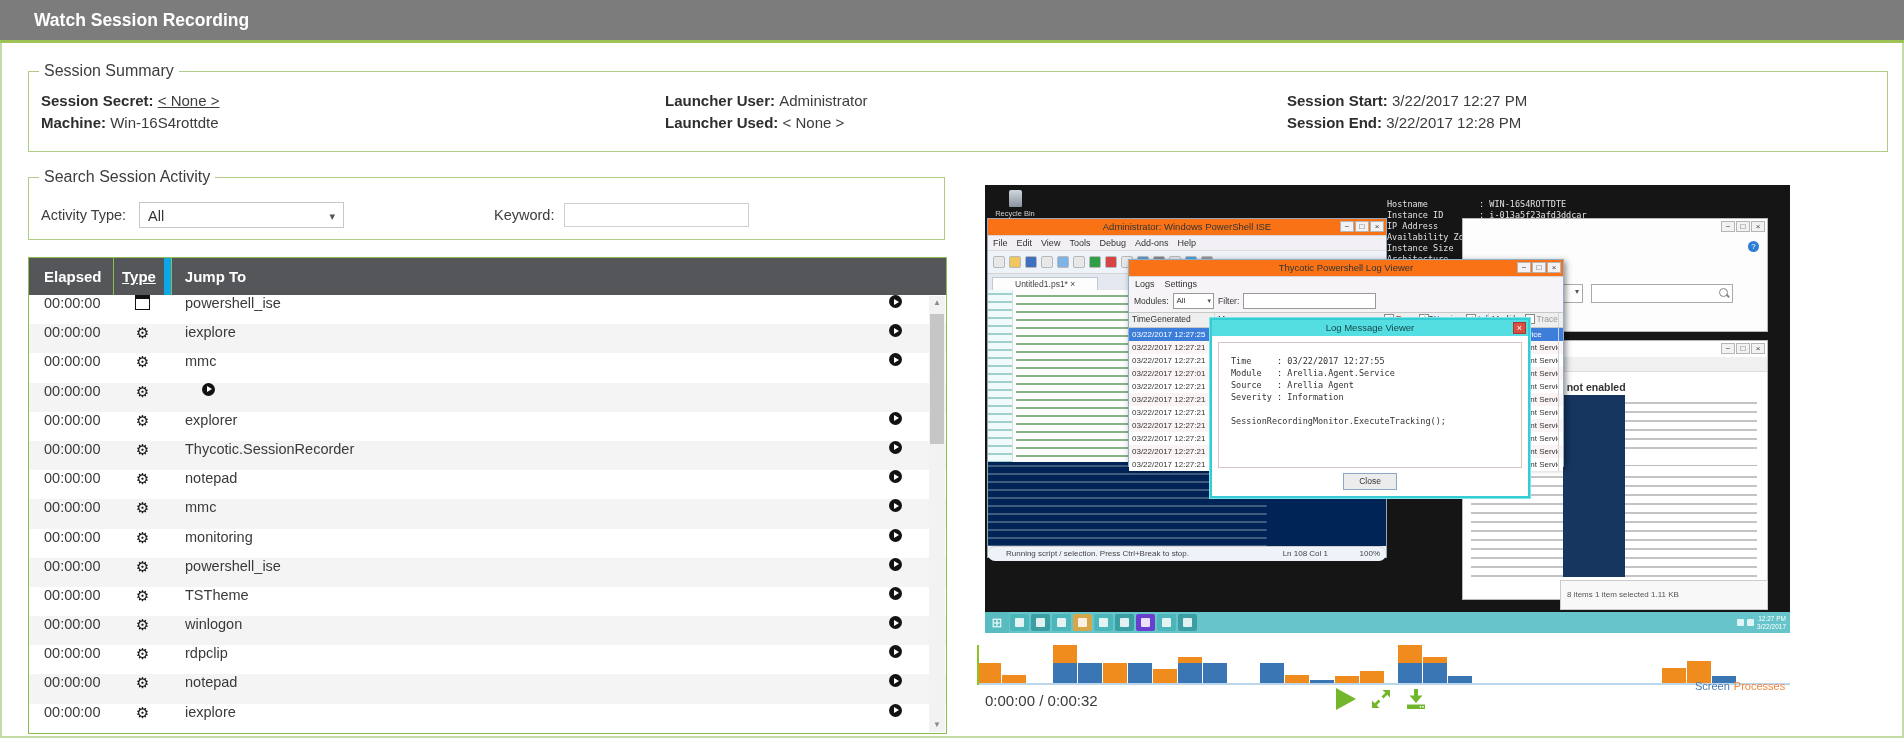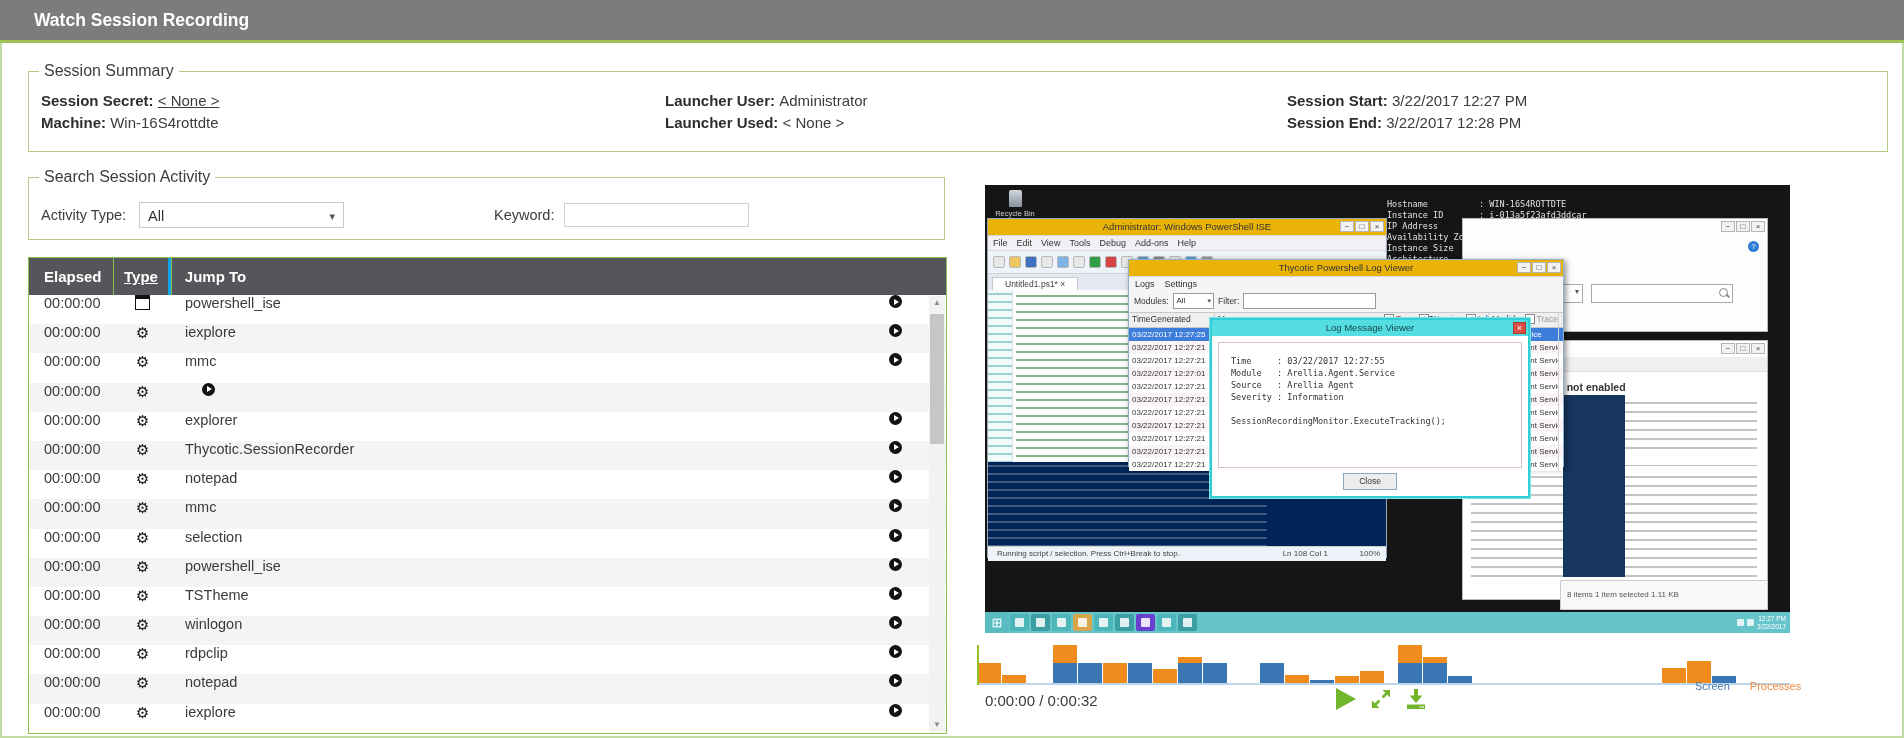--- a/index.html
+++ b/index.html
@@ -26,21 +26,21 @@
   .lbl-activity{left:12px;}
   .lbl-keyword{left:465px;}
   .selectbox{position:absolute;left:110px;top:0;width:205px;height:26px;border:1px solid #c8c8c8;background:#fff;font-size:14.5px;color:#333;line-height:26px;padding-left:8px;box-sizing:border-box;}
   .selectbox .caret{position:absolute;right:8px;top:0;font-size:11px;color:#555;}
   .kw-input{position:absolute;left:535px;top:1px;width:185px;height:24px;border:1px solid #cfcfcf;background:#fff;font-size:14px;box-sizing:border-box;padding:0 6px;font-family:"Liberation Sans",sans-serif;}
   
   .atable{position:absolute;left:28px;top:257px;width:919px;height:477px;border:1px solid #8cbd4f;box-sizing:border-box;background:#fff;}
   .thead{display:flex;height:37px;background:#55565a;color:#fff;font-size:15px;font-weight:bold;align-items:center;}
   .th{box-sizing:border-box;height:100%;display:flex;align-items:center;}
   .th1{width:85px;padding-left:15px;border-right:1px solid #8cbd4f;}
-  .th2{width:57px;justify-content:center;border-right:3px solid #0ea5e9;text-decoration:underline;}
+  .th2{width:57px;justify-content:center;border-right:7px solid #0ea5e9;text-decoration:underline;}
   .th3{flex:1;justify-content:center;}
   .th4{width:88px;justify-content:center;border-left:1px solid #8cbd4f;}
   .tbody{position:absolute;left:0;top:37px;right:0;bottom:0;overflow:hidden;}
   .arow{display:flex;height:29.2px;background:#fff;}
   .arow.alt{background:#f4f4f4;}
   .c{box-sizing:border-box;font-size:14.5px;color:#3a3a3a;}
   .c.el{width:85px;padding-left:15px;}
   .c.ty{width:57px;text-align:center;}
   .c.ac{flex:1;padding-left:14px;}
   .c.jp{width:88px;display:flex;justify-content:center;padding-right:14px;}
@@ -48,44 +48,44 @@
   .winicon{display:inline-block;width:13px;height:10px;border:1.5px solid #111;border-top:4px solid #111;background:#fff;}
   .playbtn{position:relative;width:13px;height:13px;border-radius:50%;background:#121212;}
   .playbtn::after{content:"";position:absolute;left:5px;top:3.5px;border-left:5px solid #fff;border-top:3px solid transparent;border-bottom:3px solid transparent;}
   .scrollbar{position:absolute;top:38px;right:1px;bottom:1px;width:16px;background:#f2f2f2;}
   .sb-arrow{position:absolute;left:0;width:16px;height:14px;text-align:center;font-size:8px;color:#8a8a8a;line-height:14px;}
   .sb-up{top:0;}.sb-down{bottom:0;}
   .sb-thumb{position:absolute;left:1px;top:18px;width:14px;height:130px;background:#c6c6c6;}
   
   .video{position:absolute;left:985px;top:185px;width:805px;height:448px;background:#151515;overflow:hidden;}
   .vwin{position:absolute;box-sizing:border-box;}
-  .titlebar{position:relative;height:16px;background:#eab308;border-bottom:1px solid #d8d4da;font-size:9.5px;color:#333;text-align:center;line-height:16px;}
+  .titlebar{position:relative;height:16px;background:#f97316;border-bottom:1px solid #d8d4da;font-size:9.5px;color:#333;text-align:center;line-height:16px;}
   .winbtns{position:absolute;right:2px;top:2px;display:flex;gap:1px;}
   .wbtn{width:14px;height:11px;border:1px solid #b5b5b5;background:#f2f2f2;font-size:8px;line-height:10px;text-align:center;color:#444;box-sizing:border-box;}
   
   .recycle{position:absolute;left:8px;top:5px;width:44px;text-align:center;}
   .rb-icon{margin:0 auto;width:13px;height:17px;background:linear-gradient(180deg,#cfd6dd,#8a949e);border-radius:2px 2px 1px 1px;}
   .rb-label{font-size:7.5px;color:#cfcfcf;margin-top:2px;}
   .bginfo{position:absolute;left:402px;top:14px;font-family:"DejaVu Sans Mono",monospace;font-size:8.5px;line-height:11px;color:#e0e0e0;white-space:pre;}
   
   .ise{left:2px;top:33px;width:400px;height:340px;background:#f2f0f4;border:1px solid #9aa7b8;z-index:1;}
   .menubar{height:14px;background:#f2f0f4;display:flex;gap:9px;padding-left:5px;align-items:center;}
   .menubar span{font-size:9px;color:#333;}
   .toolbar{height:22px;background:#eef2f9;border-top:1px solid #dcdcdc;border-bottom:1px solid #d4d4d4;display:flex;gap:4px;align-items:center;padding-left:5px;}
   .tdot{width:10px;height:10px;border-radius:2px;}
   .tabstrip{height:16px;background:#e4e8f0;display:flex;align-items:flex-end;padding-left:4px;}
-  .tab{background:#fdfdfd;border:1px solid #c4c8d0;border-bottom:none;font-size:8.5px;color:#444;padding:1px 12px;}
+  .tab{background:#fdfdfd;border:1px solid #c4c8d0;border-bottom:none;font-size:8.5px;color:#444;padding:1px 22px;}
   .scriptpane{position:relative;height:172px;background:#fdfdfd;}
   .gutter{position:absolute;left:0;top:0;bottom:0;width:24px;background:#f0fafa;border-right:1px solid #cfe5e5;
     background-image:repeating-linear-gradient(180deg,transparent 0 3px,#9fd0d0 3px 5px,transparent 5px 8px);}
   .code{position:absolute;left:28px;top:2px;right:6px;bottom:2px;
     background-image:repeating-linear-gradient(180deg,transparent 0 3px,#86b286 3px 5px,transparent 5px 8px);background-size:78% 100%;background-repeat:no-repeat;}
   .console{height:84px;background:#012456;
     background-image:repeating-linear-gradient(180deg,transparent 0 3px,rgba(255,255,255,.25) 3px 5px,transparent 5px 8px);background-size:70% 100%;background-repeat:no-repeat;}
-  .isestatus{position:relative;height:14px;background:#eef2f9;border-top:1px solid #d0d0d0;font-size:8px;color:#444;line-height:14px;padding-left:9px;}
+  .isestatus{position:relative;height:14px;background:#eef2f9;border-top:1px solid #d0d0d0;font-size:8px;color:#444;line-height:14px;padding-left:18px;border-radius:7px;}
   .ise-lncol{position:absolute;right:58px;top:0;}
   .ise-zoom{position:absolute;right:6px;top:0;}
   
   .logwin{left:143px;top:74px;width:436px;height:208px;background:#f6f4f6;border:1px solid #8fb0c8;z-index:4;box-shadow:2px 2px 6px rgba(0,0,0,.45);}
   .logmenu{height:13px;display:flex;gap:10px;padding-left:6px;align-items:center;background:#f6f4f6;}
   .logmenu span{font-size:9px;color:#333;}
   .filterrow{height:22px;display:flex;align-items:center;gap:4px;padding:0 5px;font-size:8.5px;color:#333;}
   .mini-select{width:56px;height:14px;border:1px solid #999;background:#fff;font-size:8px;line-height:14px;padding-left:3px;position:relative;}
   .mini-select i{position:absolute;right:2px;top:0;font-style:normal;font-size:7px;color:#555;}
   .mini-input{width:200px;height:14px;border:1px solid #999;background:#fff;}
@@ -137,21 +137,21 @@
   .playhead{position:absolute;left:0;top:0;width:2px;height:40px;background:#8fc321;z-index:2;}
   .tlbar{position:absolute;bottom:2px;width:24px;display:flex;flex-direction:column;justify-content:flex-end;}
   .seg{width:100%;}
   .seg.screen{background:#3a76b4;}
   .seg.proc{background:#f08c1e;}
   .timetext{position:absolute;left:985px;top:692px;font-size:15px;color:#3a3a3a;}
   .controls{position:absolute;left:1332px;top:686px;display:flex;gap:11px;align-items:center;}
   .ctl{display:block;}
   .tl-legend{position:absolute;left:1695px;top:680px;font-size:11px;}
   .leg-screen{color:#4a79ad;}
-  .leg-proc{color:#f0883c;margin-left:20px;}
+  .leg-proc{color:#f0883c;margin-left:4px;}
 </style>
 </head>
 <body>
 
 <div class="page">
 
   <div class="hdr">
     <h1>Watch Session Recording</h1>
   </div>
 
@@ -254,21 +254,21 @@
           <div class="c el">00:00:00</div>
           <div class="c ty"><span class="gearicon">⚙</span></div>
           <div class="c ac">mmc</div>
           <div class="c jp">
             <span class="playbtn"></span>
           </div>
         </div>
         <div class="arow">
           <div class="c el">00:00:00</div>
           <div class="c ty"><span class="gearicon">⚙</span></div>
-          <div class="c ac">selection</div>
+          <div class="c ac">monitoring</div>
           <div class="c jp">
             <span class="playbtn"></span>
           </div>
         </div>
         <div class="arow alt">
           <div class="c el">00:00:00</div>
           <div class="c ty"><span class="gearicon">⚙</span></div>
           <div class="c ac">powershell_ise</div>
           <div class="c jp">
             <span class="playbtn"></span>

